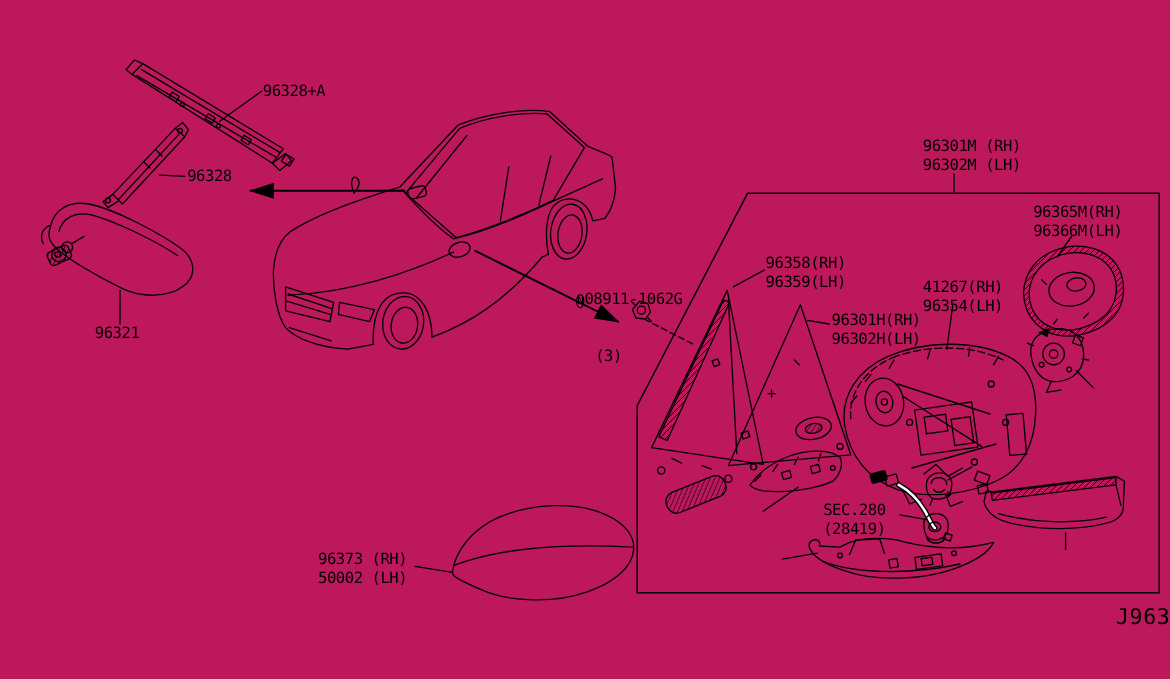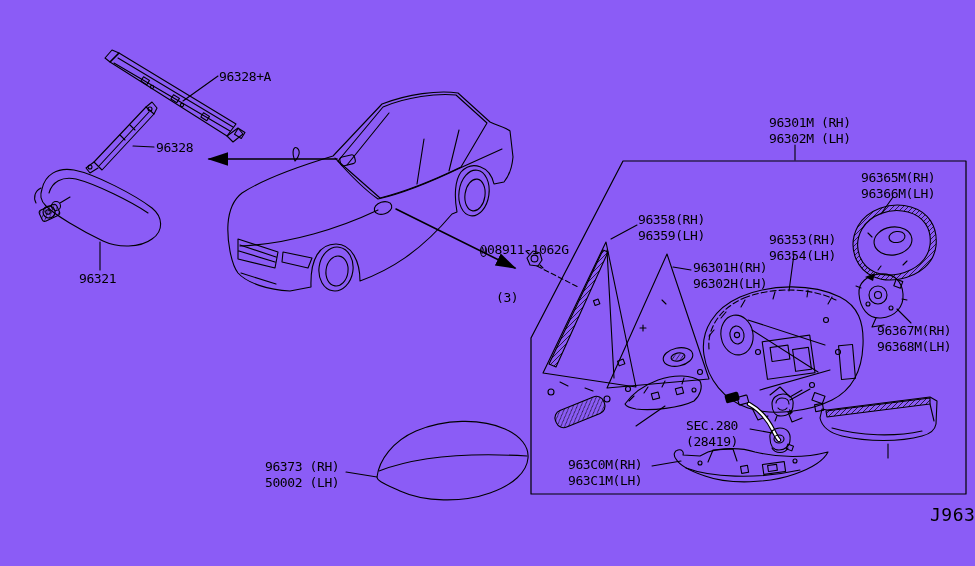--- a/index.html
+++ b/index.html
@@ -1,16 +1,16 @@
 <!DOCTYPE html>
 <html><head>
 <meta charset="utf-8">
 <style>
   html,body{margin:0;padding:0;background:#fff;}
-  #stage{position:relative;width:975px;height:566px;background:#8b5cf6;overflow:hidden;
+  #stage{position:relative;width:975px;height:566px;background:#be185d;overflow:hidden;
          font-family:"DejaVu Sans Mono", monospace;text-decoration:underline;}
   #lineart{position:absolute;left:0;top:0;}
   .lbl{position:absolute;color:#000;font-size:13px;line-height:16px;
        letter-spacing:-0.4px;white-space:pre;}
   .lbl span{display:block;}
   .nut-row{display:flex;align-items:center;gap:4px;}
   .nut-row span{display:inline;}
   .circle-n{display:inline-flex;width:13px;height:13px;border:1.2px solid #000;
             border-radius:50%;font-size:9px;line-height:13px;align-items:center;
             justify-content:center;flex:0 0 auto;}
@@ -254,22 +254,20 @@
 <div class="lbl" style="left:79px;top:271px"><span>96321</span></div>
 
 <div class="lbl" style="left:480px;top:210px">
   <span class="nut-row"><span class="circle-n">N</span><span>08911-1062G</span></span>
   <span class="qty">(3)</span>
 </div>
 
 <div class="lbl" style="left:769px;top:115px"><span>96301M (RH)</span><span>96302M (LH)</span></div>
 <div class="lbl" style="left:638px;top:212px"><span>96358(RH)</span><span>96359(LH)</span></div>
 <div class="lbl" style="left:693px;top:260px"><span>96301H(RH)</span><span>96302H(LH)</span></div>
-<div class="lbl" style="left:769px;top:232px"><span>96353(RH)</span><span>96354(LH)</span></div>
+<div class="lbl" style="left:769px;top:232px"><span>41267(RH)</span><span>96354(LH)</span></div>
 <div class="lbl" style="left:861px;top:170px"><span>96365M(RH)</span><span>96366M(LH)</span></div>
-<div class="lbl" style="left:877px;top:323px"><span>96367M(RH)</span><span>96368M(LH)</span></div>
 <div class="lbl" style="left:686px;top:418px"><span>SEC.280</span><span>(28419)</span></div>
-<div class="lbl" style="left:568px;top:457px"><span>963C0M(RH)</span><span>963C1M(LH)</span></div>
 <div class="lbl" style="left:265px;top:459px"><span>96373 (RH)</span><span>50002 (LH)</span></div>
 
 <div class="code" style="left:884px;top:504px">J96300YN</div>
 
 </div>
 
 </body></html>

